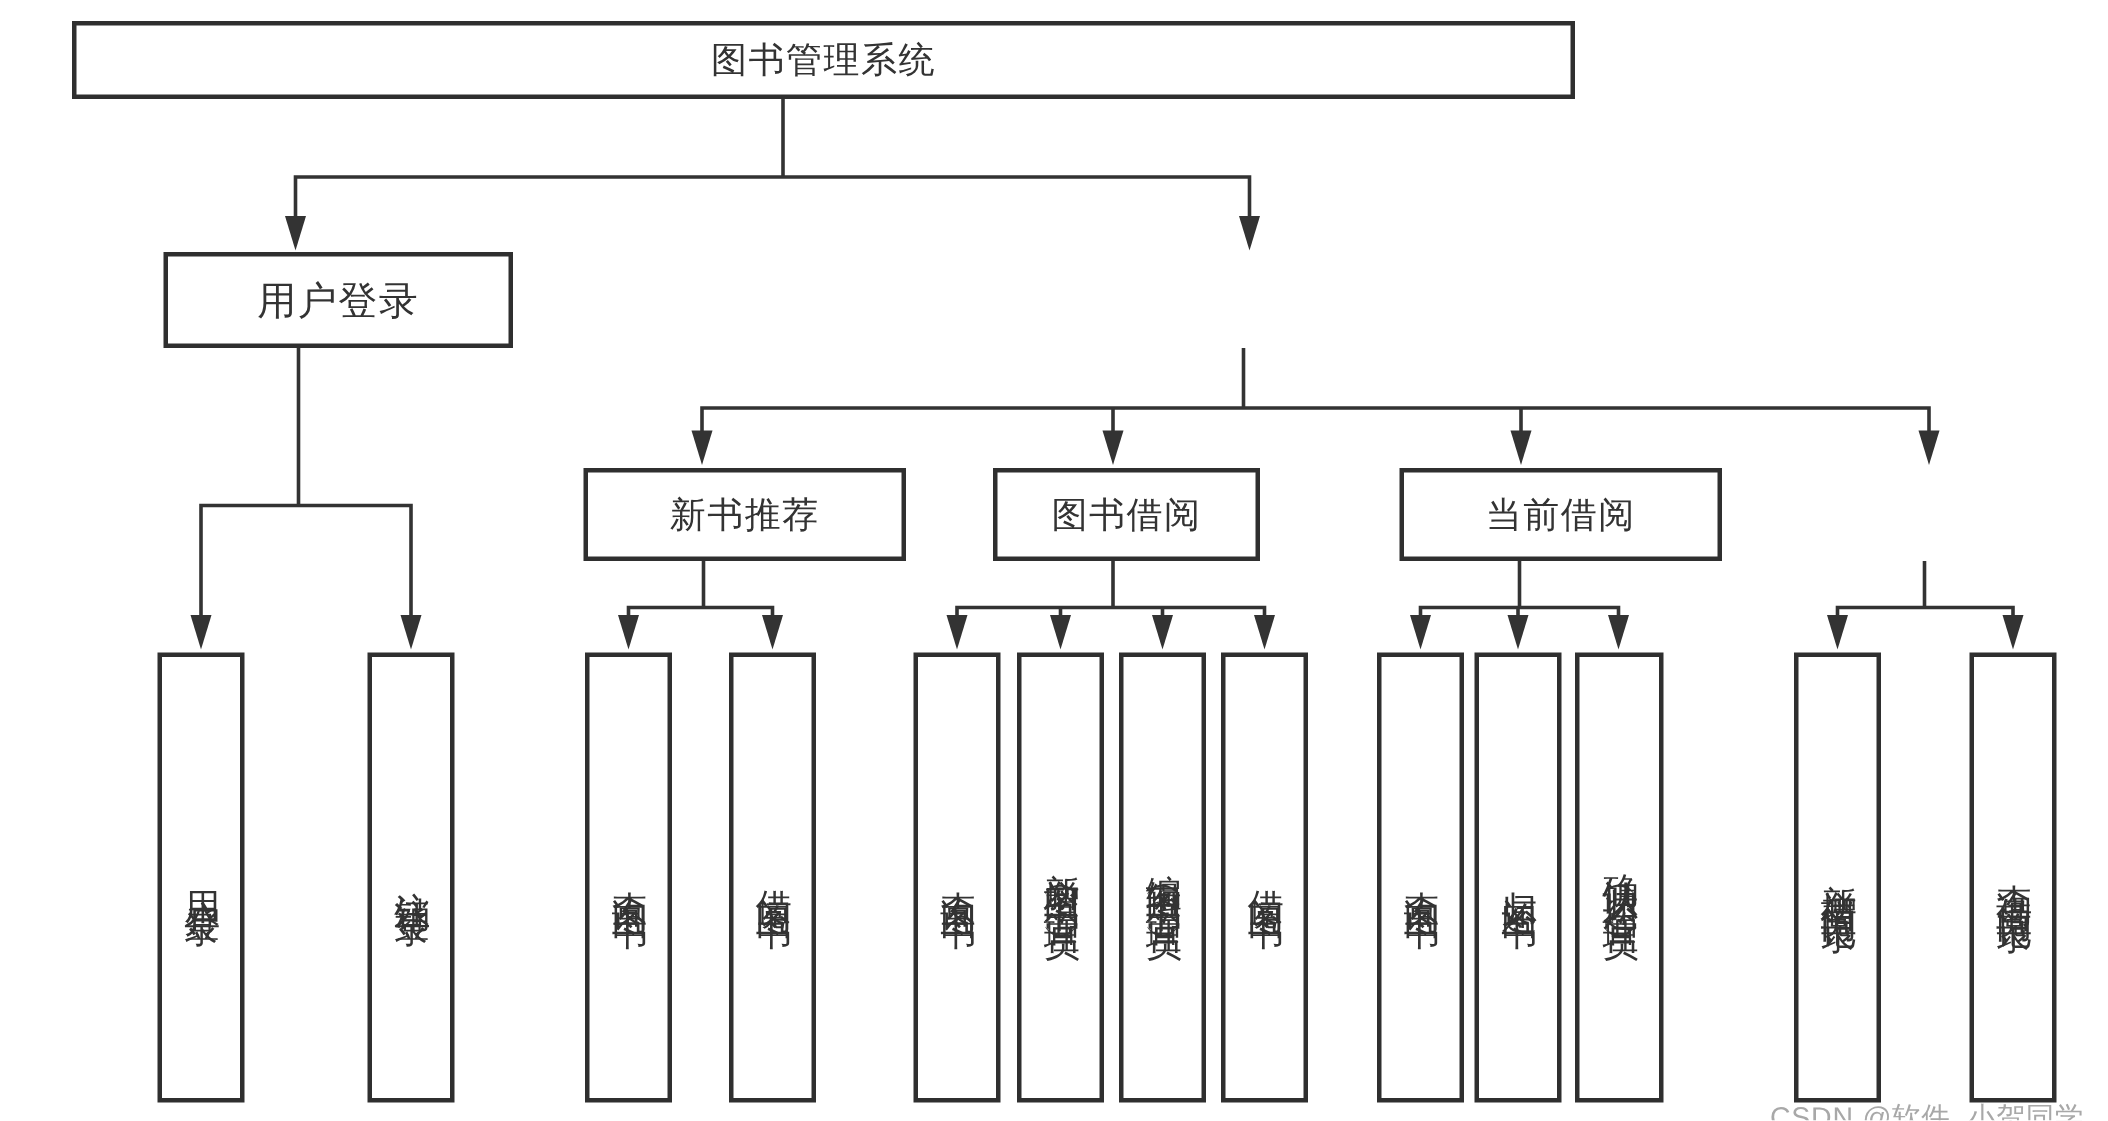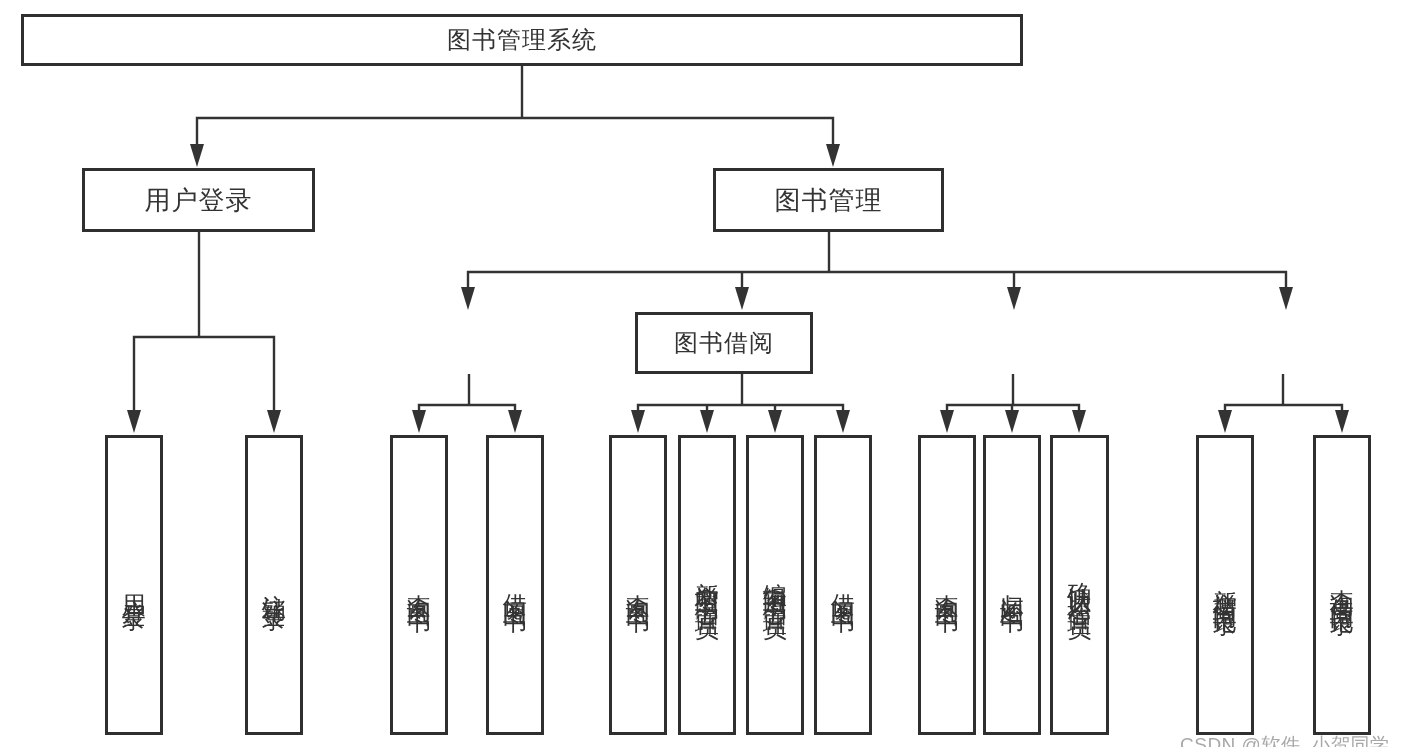--- a/index.html
+++ b/index.html
@@ -9,21 +9,21 @@
     font-family:"Liberation Sans", sans-serif;
     color:var(--text, #333333); overflow:hidden;
   }
   .connectors { position:absolute; left:0; top:0; color:var(--line, #333333); }
   .node {
     position:absolute; background:#fff;
     border:3px solid var(--box-border, #2f2f2f);
     display:flex; align-items:center; justify-content:center;
     text-align:center; color:var(--text, #333333);
   }
-  .hnode { font-size:24px; letter-spacing:1px; }
+  .hnode { font-size:24px; letter-spacing:1px;margin-left:27px; }
   .hnode.lvl2 { font-size:26px; }
   .vnode span {
     writing-mode:vertical-rl; text-orientation:mixed;
     font-size:24px; letter-spacing:5px; line-height:1.15;
     display:block;
   }
   .watermark {
     position:absolute; left:1180px; top:732px;
     font-size:19px; letter-spacing:0.5px;
     color:var(--watermark, #a8a8a8); white-space:nowrap;
@@ -86,26 +86,29 @@
     </g>
   </svg>
 
   <div class="node hnode" style="left:21px; top:14px; width:1002px; height:52px">
     <span>图书管理系统</span>
   </div>
 
   <div class="node hnode lvl2" style="left:82px; top:168px; width:233px; height:64px">
     <span>用户登录</span>
   </div>
-  <div class="node hnode lvl2" style="left:713px; top:168px; width:231px; height:64px">
-    <span>图书管理</span>
+
+  <div class="node hnode" style="left:362px; top:312px; width:215px; height:62px">
+    <span>新书推荐</span>
   </div>
-
   <div class="node hnode" style="left:635px; top:312px; width:178px; height:62px">
     <span>图书借阅</span>
+  </div>
+  <div class="node hnode" style="left:906px; top:312px; width:215px; height:62px">
+    <span>当前借阅</span>
   </div>
 
   <div class="node vnode" style="left:105px; top:435px; width:58px; height:300px">
     <span>用户登录</span>
   </div>
   <div class="node vnode" style="left:245px; top:435px; width:58px; height:300px">
     <span>注销登录</span>
   </div>
 
   <div class="node vnode" style="left:390px; top:435px; width:58px; height:300px">

